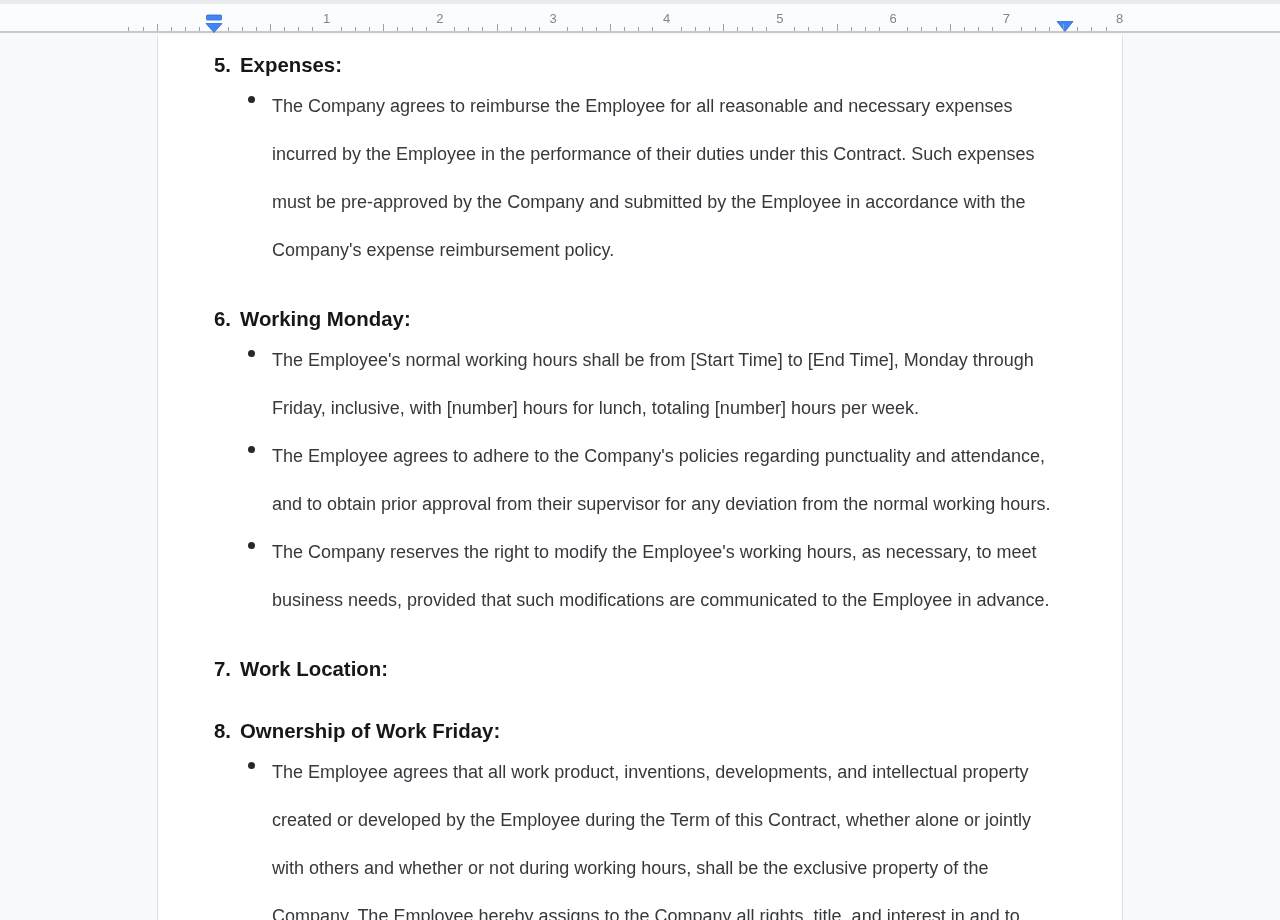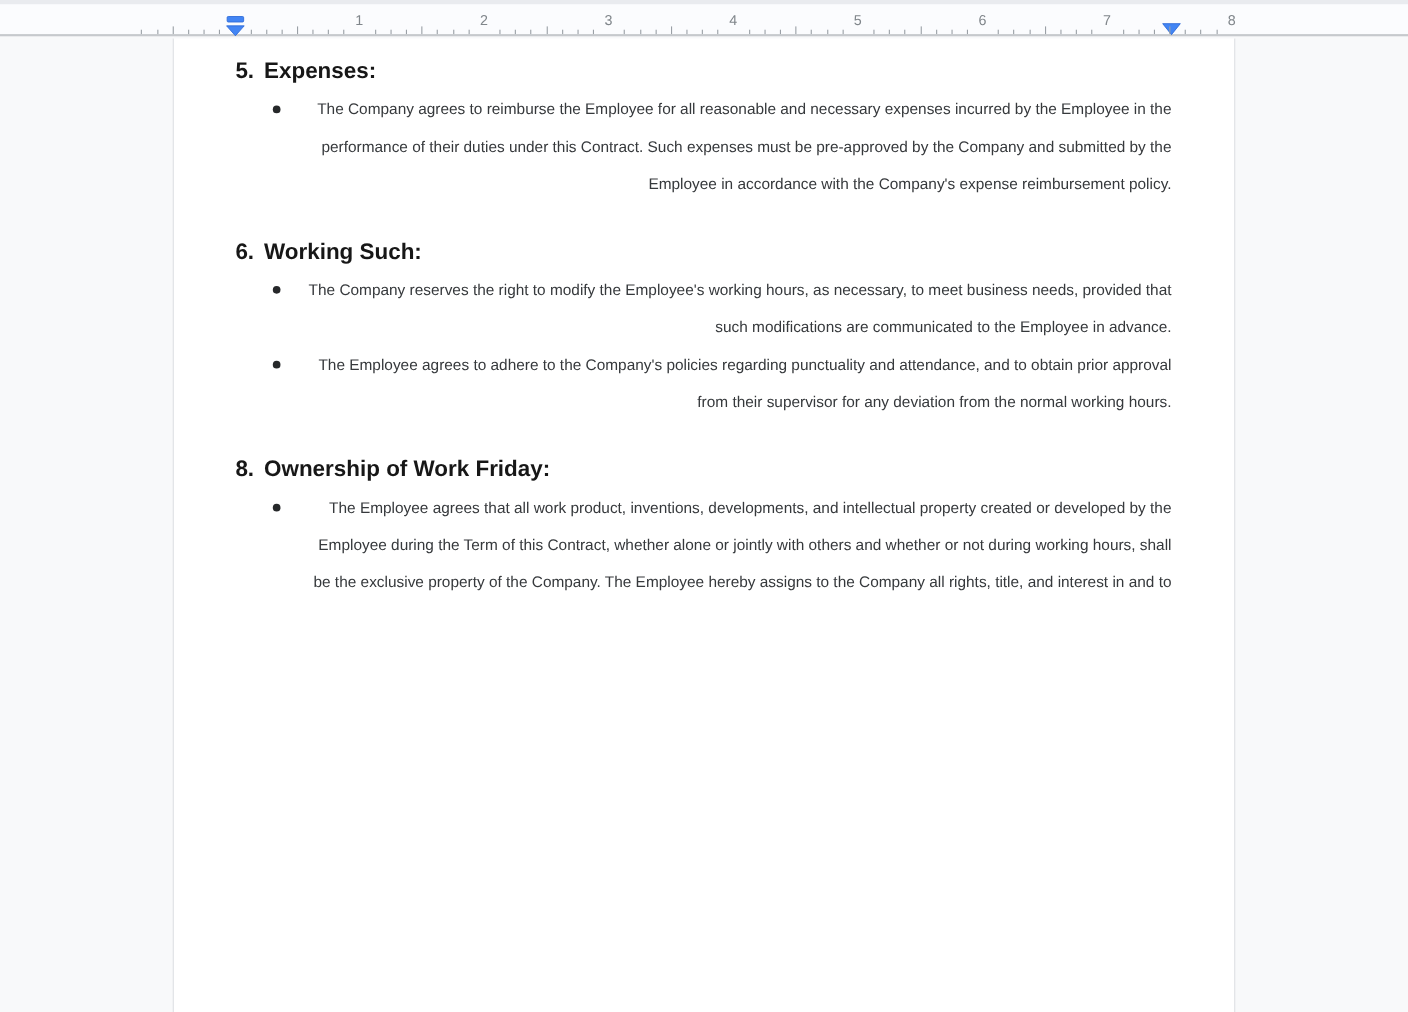--- a/index.html
+++ b/index.html
@@ -61,24 +61,23 @@
     color:var(--heading);
     margin-top:28px;
     white-space:nowrap;
   }
   .doc section:first-child h2{margin-top:0;}
   .doc h2 .hnum{display:inline-block;width:26px;}
   .doc ul{list-style:none;margin:0;padding:0;}
   .doc li{
     position:relative;
     padding-left:58px;
-    font-size:14px;
-    line-height:34px;
+    font-size:18px;
+    line-height:48px;
     color:var(--text);
-    text-align:right;
   }
   .doc li::before{
     content:"";
     position:absolute;
     left:34px;top:13.5px;
     width:7px;height:7px;border-radius:50%;
     background:#26282a;
   }
 </style>
 </head>
@@ -169,27 +168,29 @@
 <div class="canvas">
   <div class="page">
     <div class="doc" id="doc-body">
         <section>
           <h2><span class="hnum">5.</span><span>Expenses:</span></h2>
           <ul>
             <li>The Company agrees to reimburse the Employee for all reasonable and necessary expenses incurred by the Employee in the performance of their duties under this Contract. Such expenses must be pre-approved by the Company and submitted by the Employee in accordance with the Company's expense reimbursement policy.</li>
           </ul>
         </section>
         <section>
-          <h2><span class="hnum">6.</span><span>Working Such:</span></h2>
+          <h2><span class="hnum">6.</span><span>Working Monday:</span></h2>
           <ul>
+            <li>The Employee's normal working hours shall be from [Start Time] to [End Time], Monday through Friday, inclusive, with [number] hours for lunch, totaling [number] hours per week.</li>
+            <li>The Employee agrees to adhere to the Company's policies regarding punctuality and attendance, and to obtain prior approval from their supervisor for any deviation from the normal working hours.</li>
             <li>The Company reserves the right to modify the Employee's working hours, as necessary, to meet business needs, provided that such modifications are communicated to the Employee in advance.</li>
-            <li>The Employee agrees to adhere to the Company's policies regarding punctuality and attendance, and to obtain prior approval from their supervisor for any deviation from the normal working hours.</li>
           </ul>
         </section>
         <section>
+          <h2><span class="hnum">7.</span><span>Work Location:</span></h2>
         </section>
         <section>
           <h2><span class="hnum">8.</span><span>Ownership of Work Friday:</span></h2>
           <ul>
             <li>The Employee agrees that all work product, inventions, developments, and intellectual property created or developed by the Employee during the Term of this Contract, whether alone or jointly with others and whether or not during working hours, shall be the exclusive property of the Company. The Employee hereby assigns to the Company all rights, title, and interest in and to</li>
           </ul>
         </section>
       </div>
   </div>
 </div>

